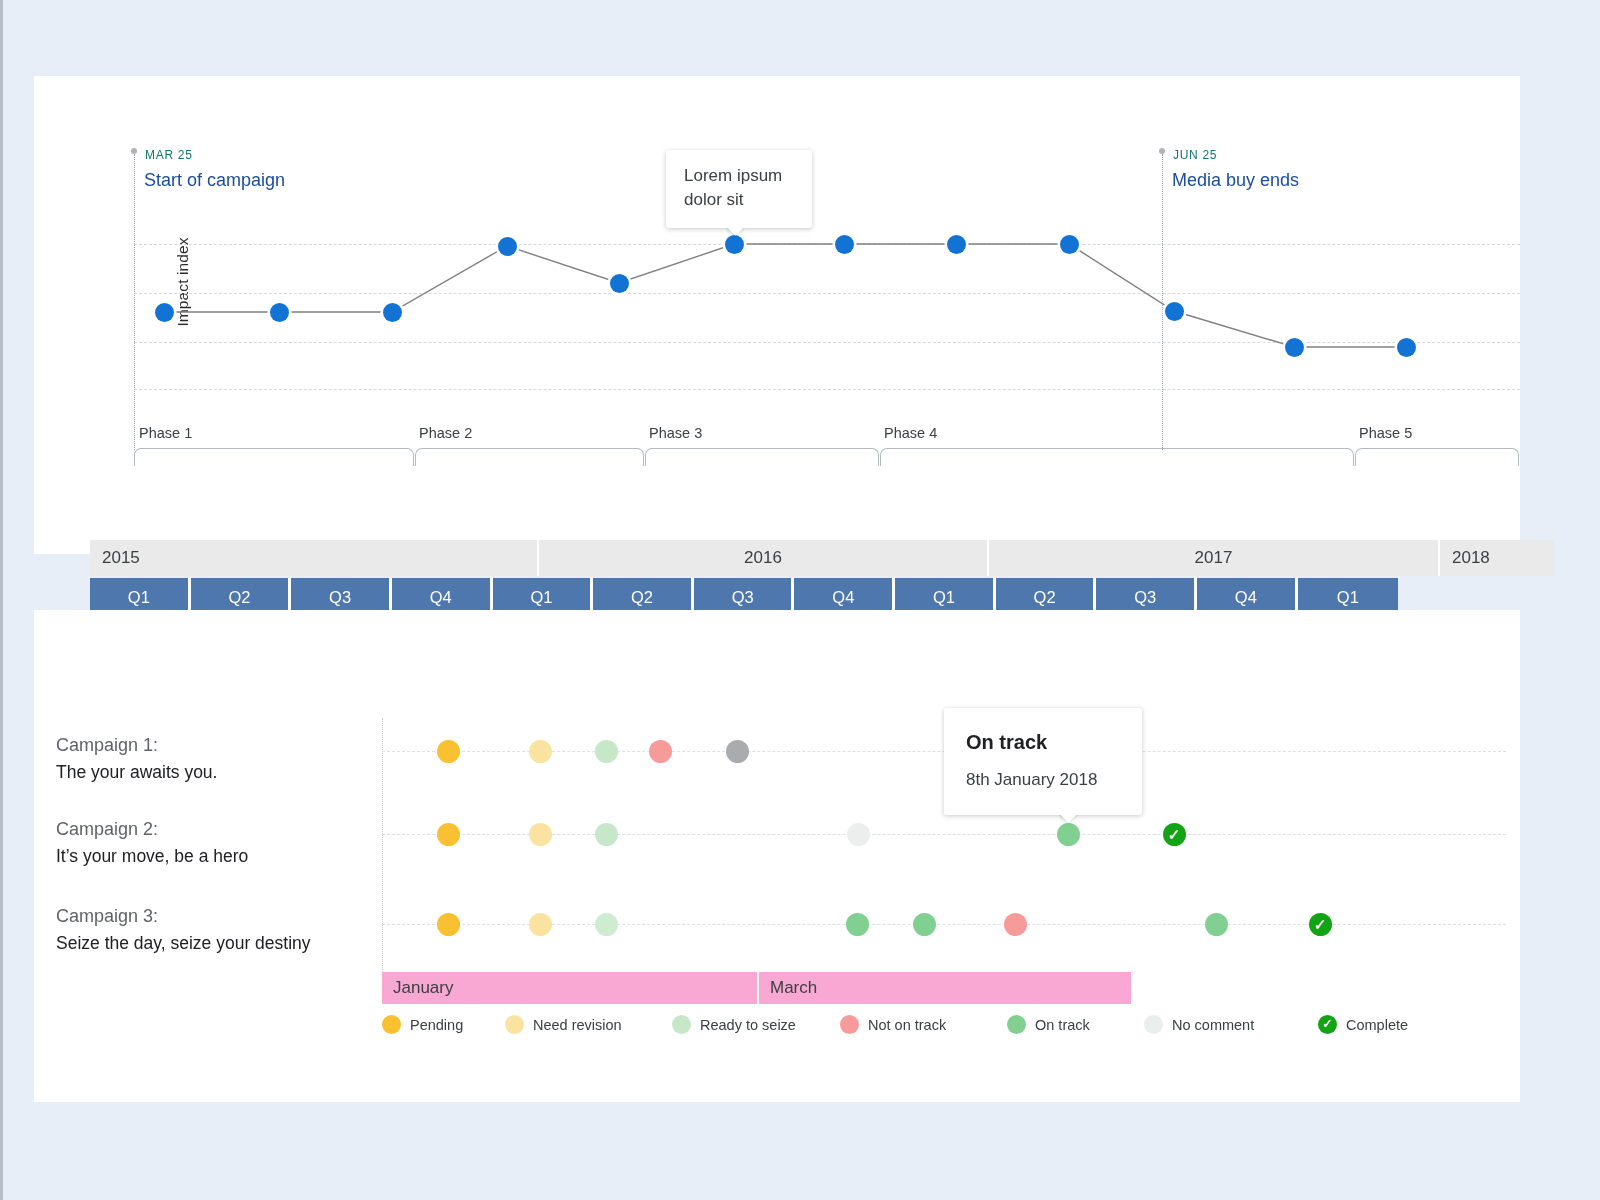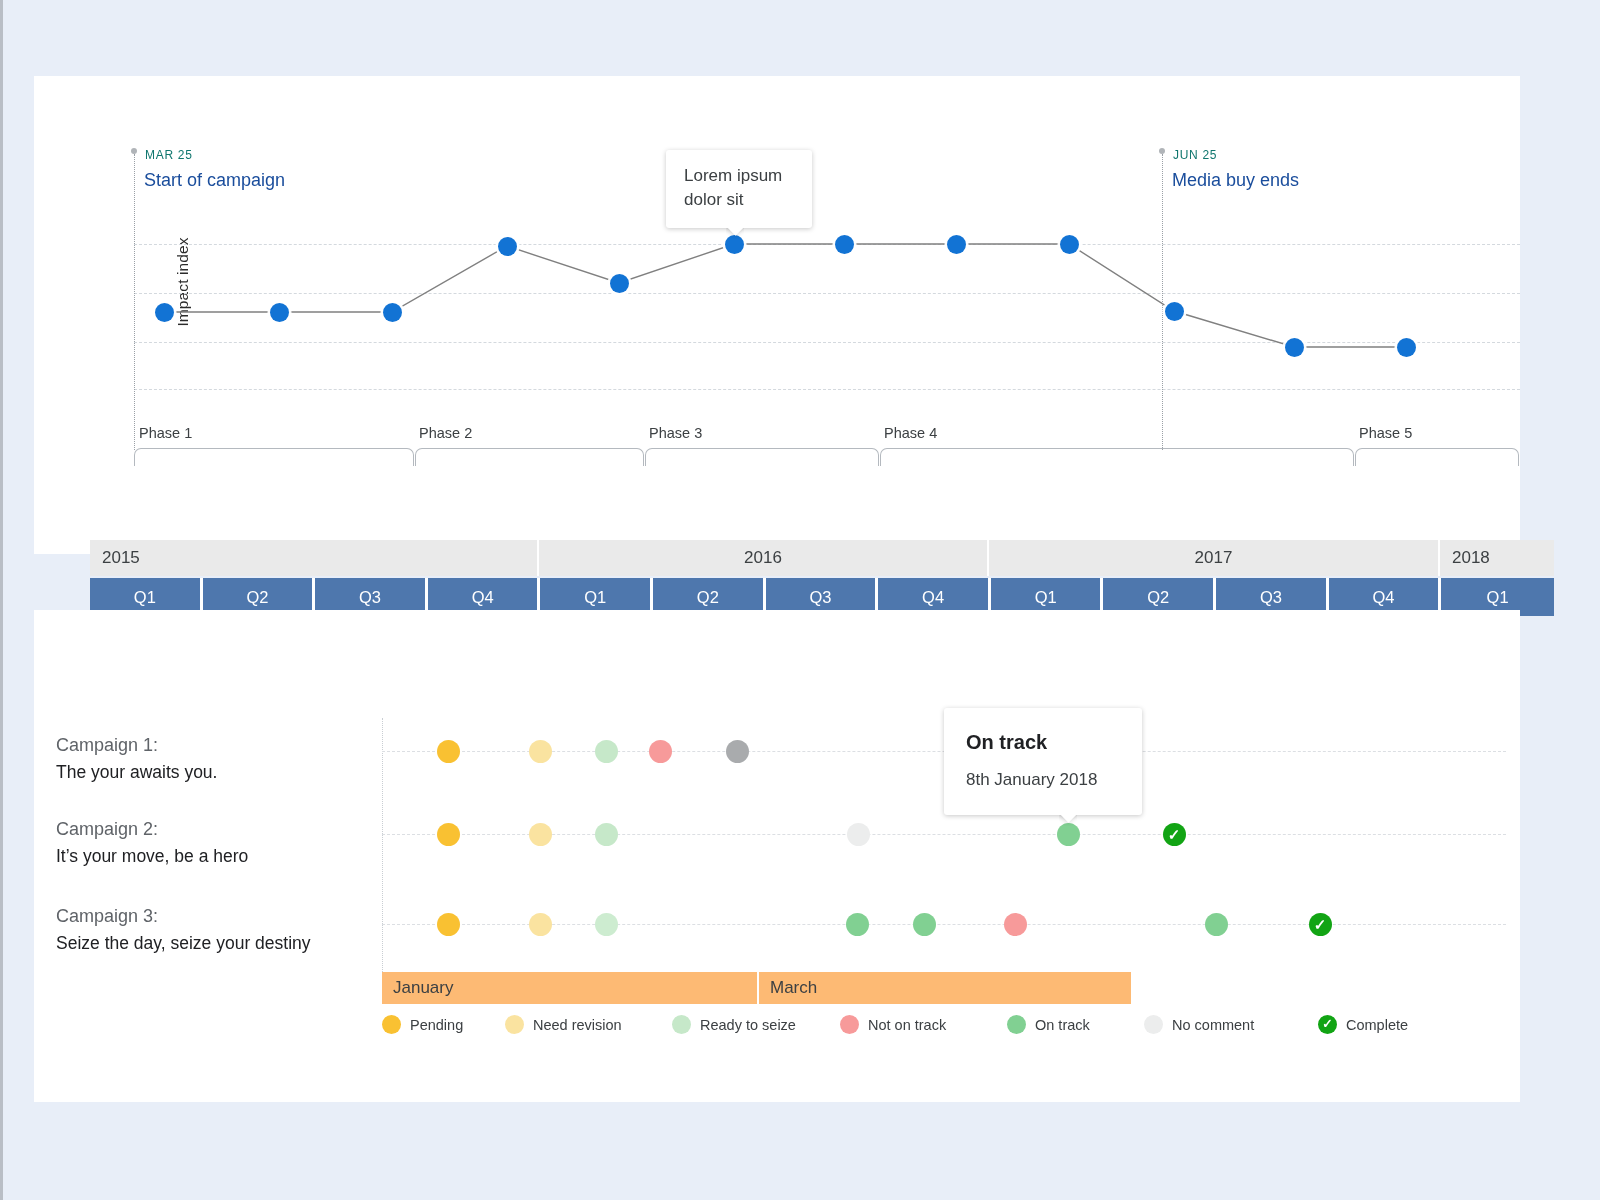--- a/index.html
+++ b/index.html
@@ -71,21 +71,21 @@
   
   .yearbar { position:absolute; left:56px; top:464px; width:1464px; height:36px; display:flex; }
   .year-seg {
     background:#eaeaea; height:36px; display:flex; align-items:center;
     font-size:17px; color:#3c4043; padding-left:12px;
     border-right:2px solid #ffffff;
   }
   .year-seg:last-child { border-right:none; }
   .year-seg.centered { justify-content:center; padding-left:0; }
 
-  .qbar { position:absolute; left:56px; top:502px; width:1464px; height:38px; display:flex; }
+  .qbar { position:absolute; left:56px; top:502px; width:1308px; height:38px; display:flex; }
   .q-seg {
     background:#4e77ad; height:38px; color:#fff; font-size:16.5px;
     display:flex; align-items:center; justify-content:center;
     border-right:3px solid #ffffff;
   }
   .q-seg:last-child { border-right:none; }
 
   
   .camp-label { position:absolute; left:22px; }
   .camp-label .c-top { font-size:18px; color:#5f6368; line-height:1.5; }
@@ -98,21 +98,21 @@
     position:absolute; width:23px; height:23px; border-radius:50%;
     margin-left:-11.5px; margin-top:-11.5px;
   }
   .sdot.check {
     display:flex; align-items:center; justify-content:center;
     color:#fff; font-size:15px; font-weight:bold; line-height:1;
   }
 
   .monthbar { position:absolute; left:348px; top:362px; width:1124px; height:32px; display:flex; }
   .month-seg {
-    background:#fdba74; height:32px; display:flex; align-items:center;
+    background:#f9a8d4; height:32px; display:flex; align-items:center;
     font-size:17px; color:#3c4043; padding-left:11px;
     border-right:2px solid #ffffff;
   }
   .month-seg:last-child { border-right:none; }
 
   .legend { position:absolute; left:348px; top:405px; width:1124px; height:26px; }
   .leg-item { position:absolute; display:flex; align-items:center; gap:9px; }
   .leg-swatch { width:19px; height:19px; border-radius:50%; flex:0 0 auto;
                 display:flex; align-items:center; justify-content:center;
                 color:#fff; font-size:12.5px; font-weight:bold; line-height:1; }

